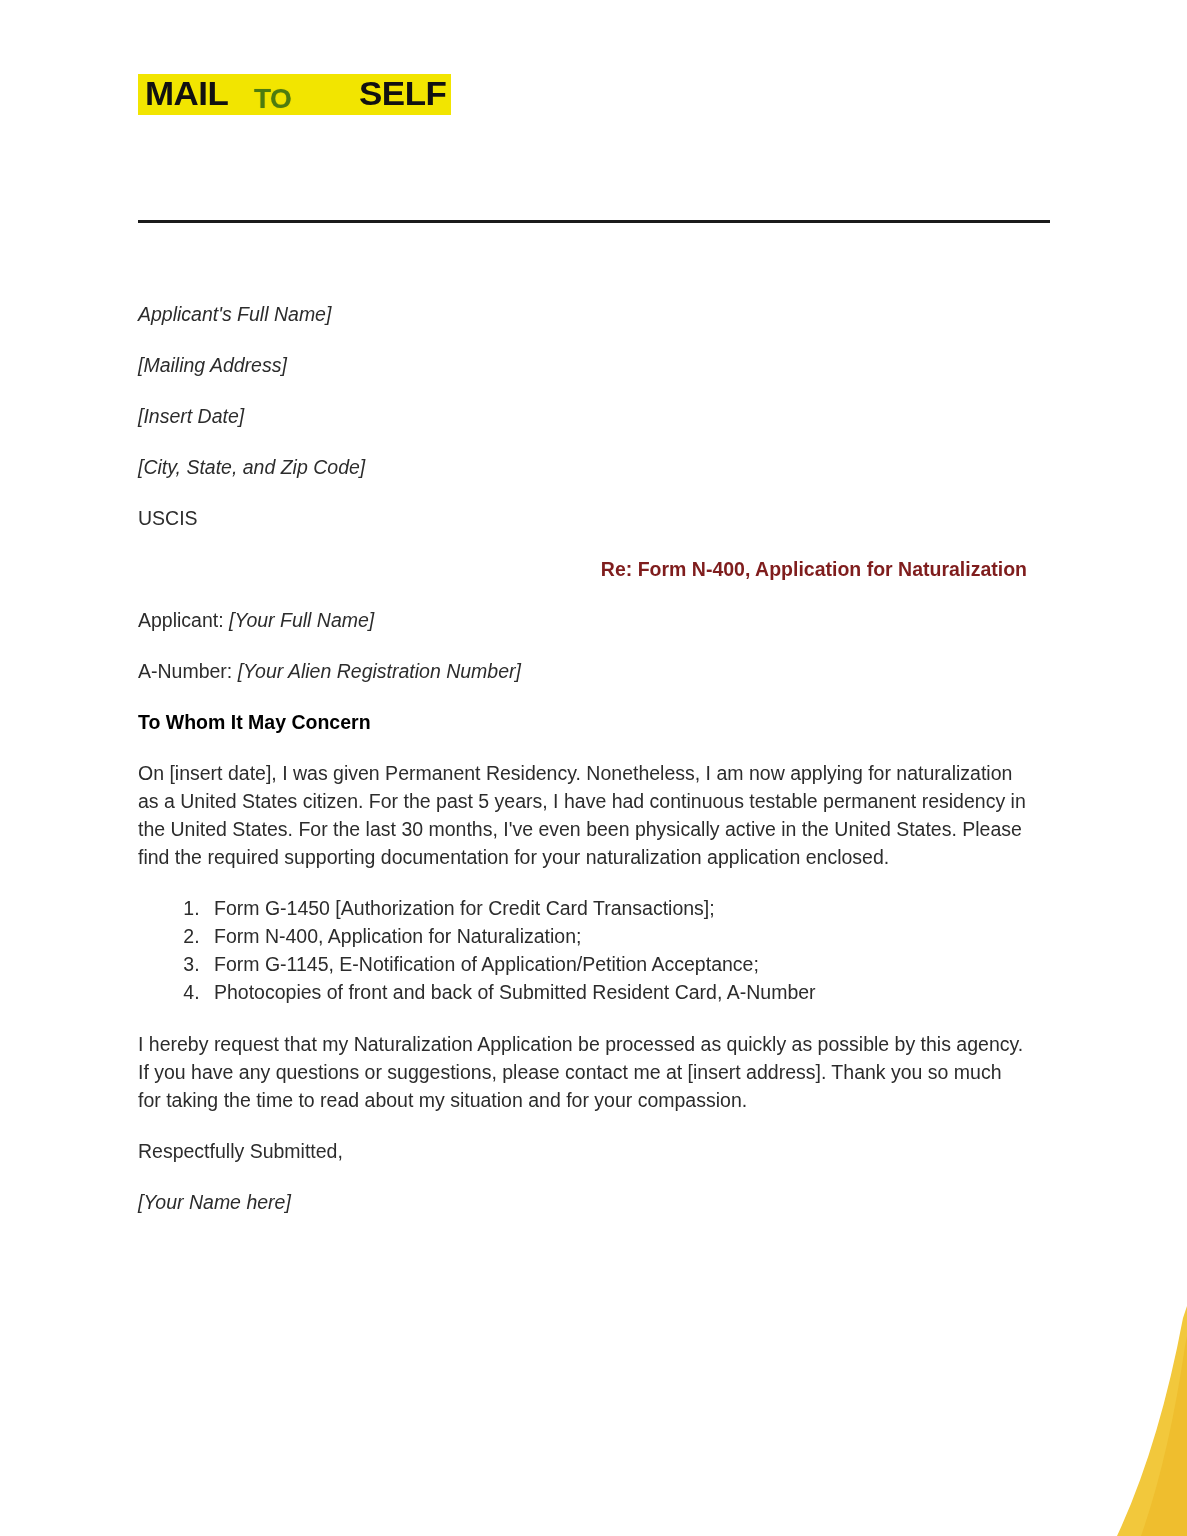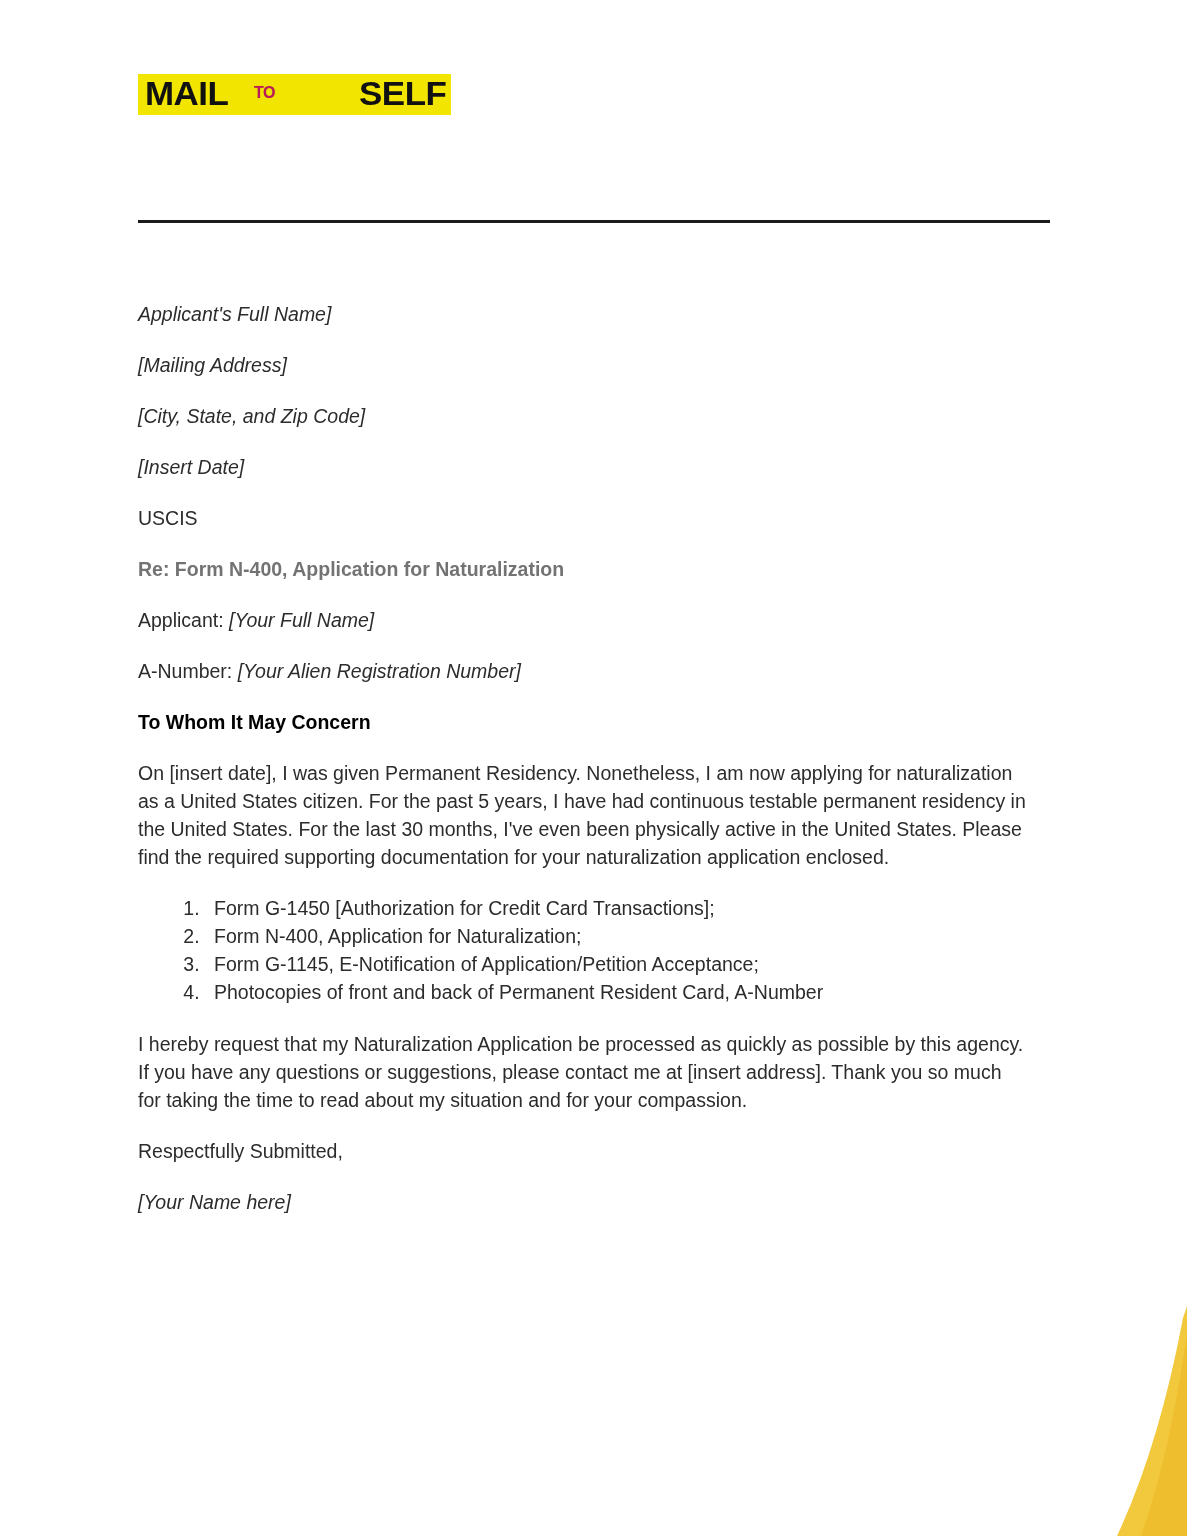--- a/index.html
+++ b/index.html
@@ -60,23 +60,23 @@
     top: 3px;
     font-size: 33px;
     letter-spacing: -0.5px;
     color: #111111;
     transform: scaleX(1.06);
     transform-origin: right center;
   }
   .logo-to {
     left: 116px;
     top: 11px;
-    font-size: 16px;
+    font-size: 28px;
     letter-spacing: -0.5px;
-    color: #be185d;
+    color: #4d7c0f;
     z-index: 2;
     text-shadow: 0 0 1px rgba(0,0,0,0.25);
   }
 
   
   .divider {
     position: absolute;
     left: 138px;
     top: 220px;
     width: 912px;
@@ -98,21 +98,22 @@
     margin: 0 16px 23px 0;
   }
   .addr-line {
     font-style: italic;
   }
   .plain-line {
     font-style: normal;
   }
   .re-line {
     font-weight: bold;
-    color: #737373;
+    color: #7f1d1d;
+    text-align: right;
   }
   .label-italic-val .val {
     font-style: italic;
   }
   .salutation {
     font-weight: bold;
     color: #000000;
     margin-bottom: 24px;
   }
   .body-para {
@@ -147,22 +148,22 @@
     <span class="logo-to">TO</span>
     <span class="logo-self">SELF</span>
   </div>
 
   <div class="divider"></div>
 
   <div class="letter">
 
     <p class="addr-line">Applicant's Full Name]</p>
     <p class="addr-line">[Mailing Address]</p>
+    <p class="addr-line">[Insert Date]</p>
     <p class="addr-line">[City, State, and Zip Code]</p>
-    <p class="addr-line">[Insert Date]</p>
 
     <p class="plain-line">USCIS</p>
 
     <p class="re-line">Re: Form N-400, Application for Naturalization</p>
 
     <p class="label-italic-val">
       <span>Applicant:</span>
       <span class="val">[Your Full Name]</span>
     </p>
 
@@ -172,21 +173,21 @@
     </p>
 
     <p class="salutation">To Whom It May Concern</p>
 
     <p class="body-para">On [insert date], I was given Permanent Residency. Nonetheless, I am now applying for naturalization as a United States citizen. For the past 5 years, I have had continuous testable permanent residency in the United States. For the last 30 months, I've even been physically active in the United States. Please find the required supporting documentation for your naturalization application enclosed.</p>
 
     <ol class="enclosure-list">
       <li>Form G-1450 [Authorization for Credit Card Transactions];</li>
       <li>Form N-400, Application for Naturalization;</li>
       <li>Form G-1145, E-Notification of Application/Petition Acceptance;</li>
-      <li>Photocopies of front and back of Permanent Resident Card, A-Number</li>
+      <li>Photocopies of front and back of Submitted Resident Card, A-Number</li>
     </ol>
 
     <p class="body-para">I hereby request that my Naturalization Application be processed as quickly as possible by this agency. If you have any questions or suggestions, please contact me at [insert address]. Thank you so much for taking the time to read about my situation and for your compassion.</p>
 
     <p class="closing">Respectfully Submitted,</p>
 
     <p class="signature">[Your Name here]</p>
 
   </div>
 

